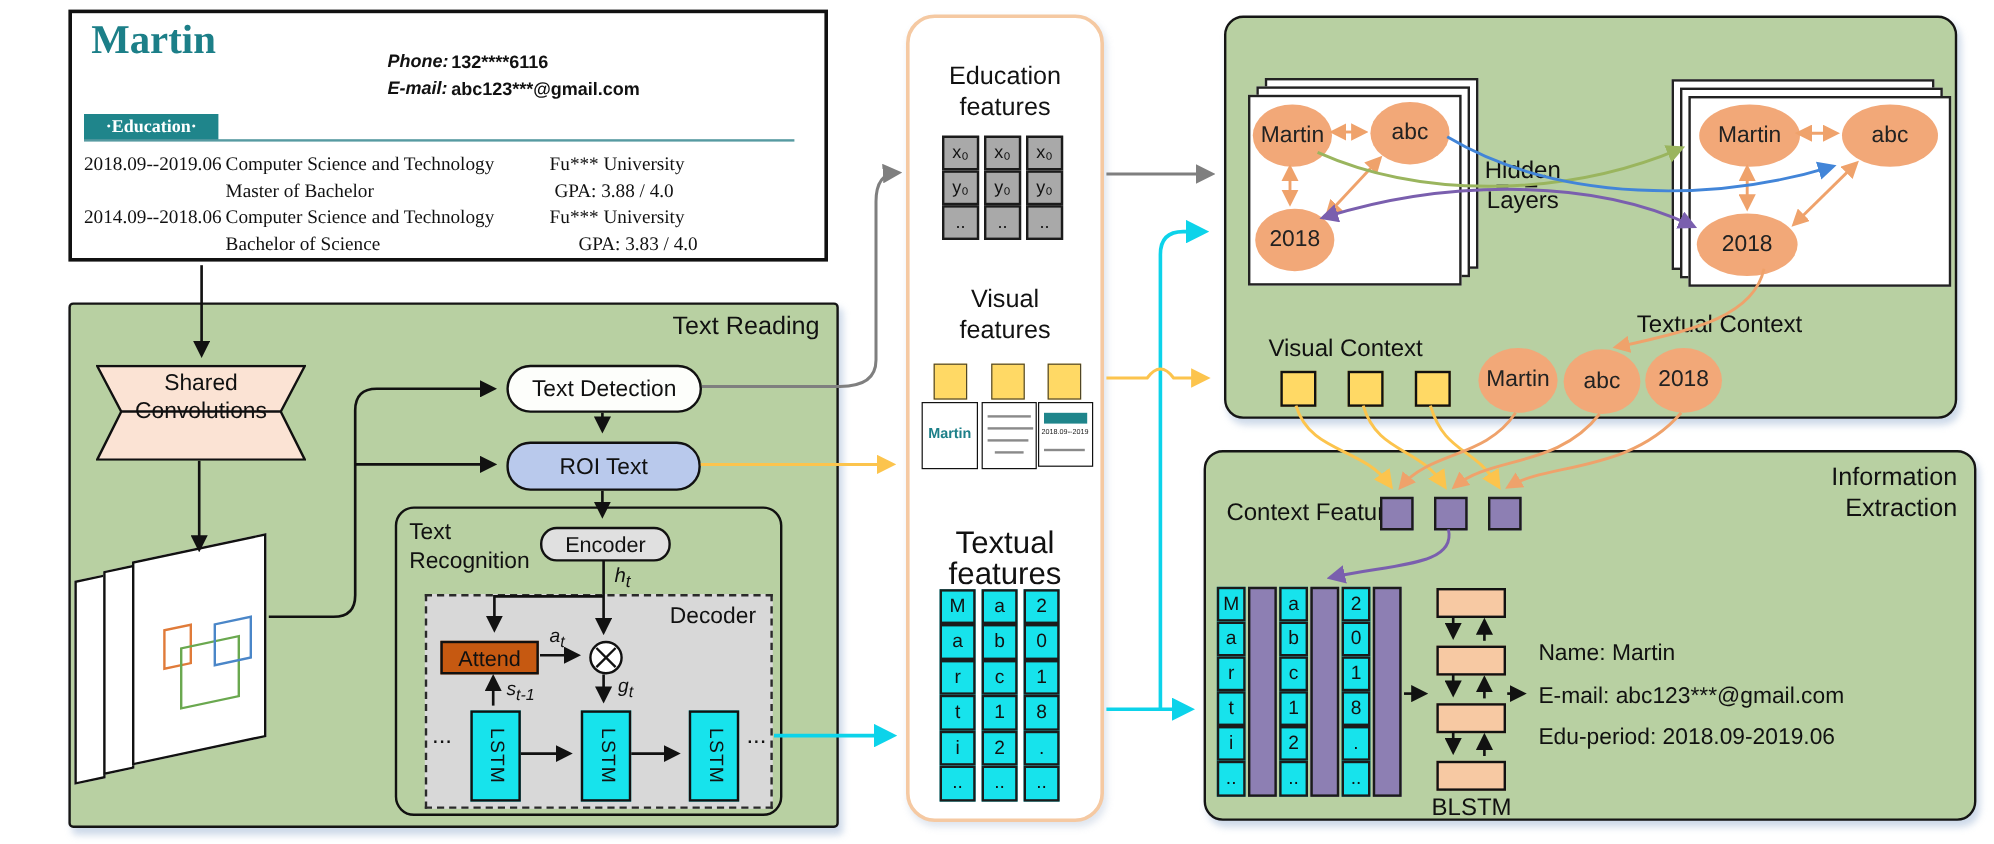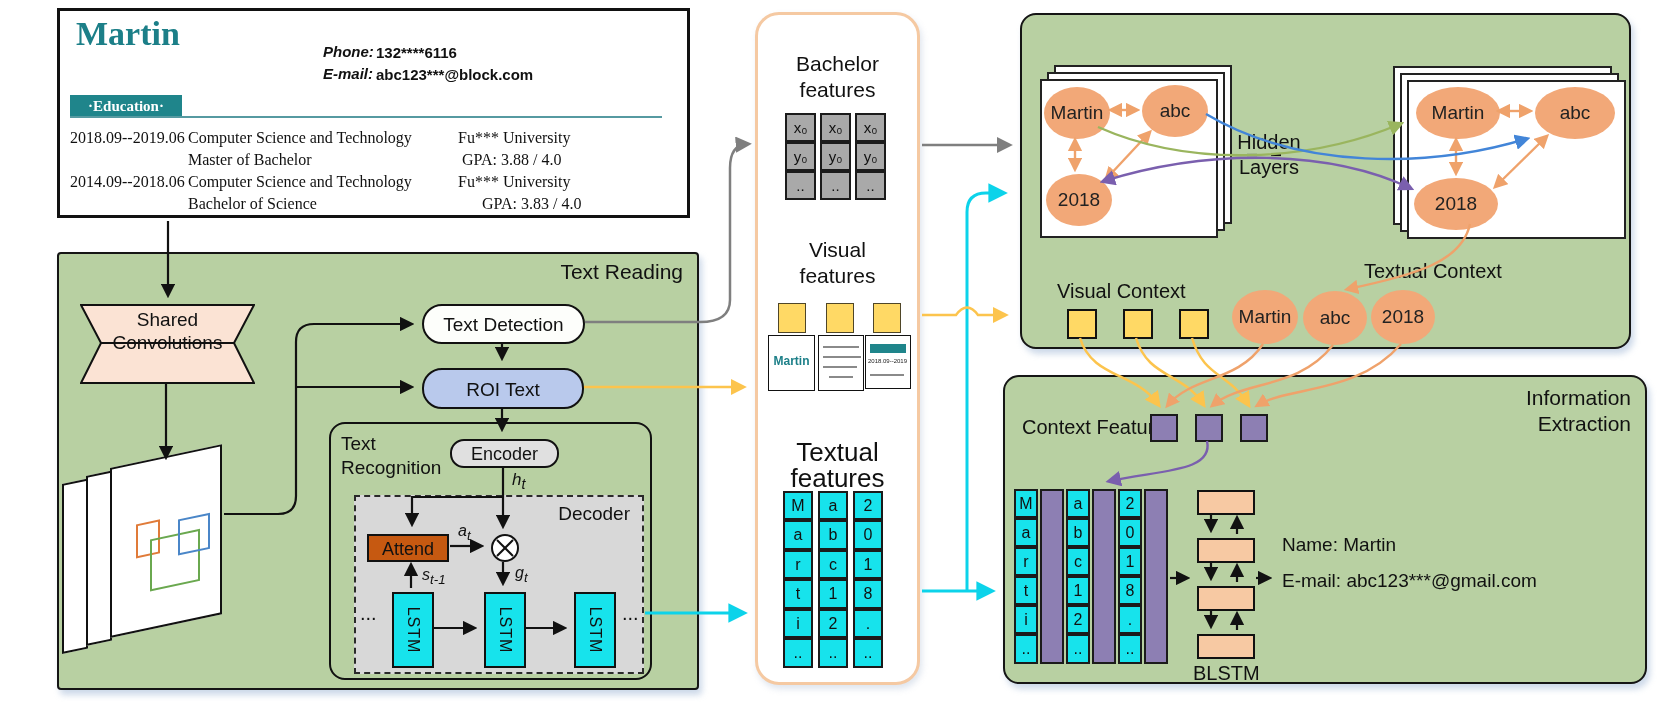--- a/index.html
+++ b/index.html
@@ -35,21 +35,21 @@
 </head>
 <body>
 
 <div id="canvas">
 
   <div class="abs" style="left:57px;top:8px;width:633px;height:210px;background:#fff;border:3px solid #111;box-sizing:border-box;">
     <div class="lbl serif" style="left:16px;top:4px;font-size:34px;font-weight:bold;color:#1c7f88;">Martin</div>
     <div class="lbl" style="left:263px;top:32px;font-size:15px;font-style:italic;font-weight:bold;">Phone:</div>
     <div class="lbl" style="left:316px;top:33px;font-size:15px;font-weight:bold;">132****6116</div>
     <div class="lbl" style="left:263px;top:54px;font-size:15px;font-style:italic;font-weight:bold;">E-mail:</div>
-    <div class="lbl" style="left:316px;top:55px;font-size:15px;font-weight:bold;">abc123***@block.com</div>
+    <div class="lbl" style="left:316px;top:55px;font-size:15px;font-weight:bold;">abc123***@gmail.com</div>
     <div class="lbl serif ctr" style="left:10px;top:84px;width:112px;height:22px;background:#1f858b;color:#fff;font-size:15px;font-weight:bold;line-height:22px;">·Education·</div>
     <div class="abs" style="left:10px;top:105px;width:592px;height:2px;background:#569aa1;"></div>
 
     <div class="lbl serif" style="left:10px;top:118px;font-size:16px;">2018.09--2019.06</div>
     <div class="lbl serif" style="left:128px;top:118px;font-size:16px;">Computer Science and Technology</div>
     <div class="lbl serif" style="left:398px;top:118px;font-size:16px;">Fu*** University</div>
 
     <div class="lbl serif" style="left:128px;top:140px;font-size:16px;">Master of Bachelor</div>
     <div class="lbl serif" style="left:402px;top:140px;font-size:16px;">GPA: 3.88 / 4.0</div>
 
@@ -123,21 +123,21 @@
     <div class="lstm" style="left:515px;top:338px;">
         <span>LSTM</span>
       </div>
     <div class="lbl" style="left:301px;top:348px;font-size:20px;">...</div>
     <div class="lbl" style="left:563px;top:348px;font-size:20px;">...</div>
   </div>
 
   <div class="abs" style="left:755px;top:12px;width:165px;height:673px;background:#fff;border:3px solid #f5c9a2;border-radius:24px;box-sizing:border-box;box-shadow:2px 4px 6px rgba(150,170,200,.3);">
 
     <div class="lbl ctr" style="left:0;top:36px;width:100%;font-size:21px;line-height:26px;">
-      <span>Bachelor</span><br>
+      <span>Education</span><br>
       <span>features</span>
     </div>
 
     <div class="cell graycell" style="left:27px;top:98px;width:31px;height:29px;">x₀</div>
     <div class="cell graycell" style="left:27px;top:127px;width:31px;height:29px;">y₀</div>
     <div class="cell graycell" style="left:27px;top:156px;width:31px;height:29px;">..</div>
     <div class="cell graycell" style="left:62px;top:98px;width:31px;height:29px;">x₀</div>
     <div class="cell graycell" style="left:62px;top:127px;width:31px;height:29px;">y₀</div>
     <div class="cell graycell" style="left:62px;top:156px;width:31px;height:29px;">..</div>
     <div class="cell graycell" style="left:97px;top:98px;width:31px;height:29px;">x₀</div>
@@ -261,20 +261,21 @@
     <div class="pbar" style="left:139px;top:112px;width:24px;height:175px;"></div>
 
     <div class="blstmbox" style="left:192px;top:113px;"></div>
     <div class="blstmbox" style="left:192px;top:161px;"></div>
     <div class="blstmbox" style="left:192px;top:209px;"></div>
     <div class="blstmbox" style="left:192px;top:257px;"></div>
     <div class="lbl ctr" style="left:188px;top:285px;width:66px;font-size:20px;">BLSTM</div>
 
     <div class="lbl" style="left:277px;top:157px;font-size:19px;">Name: Martin</div>
     <div class="lbl" style="left:277px;top:193px;font-size:19px;">E-mail: abc123***@gmail.com</div>
+    <div class="lbl" style="left:277px;top:227px;font-size:19px;">Edu-period: 2018.09-2019.06</div>
   </div>
 
   <svg class="overlay" width="1662" height="703" viewBox="0 0 1662 703">
     <defs>
       <marker id="mk-black" viewBox="0 0 10 10" refX="7" refY="5" markerWidth="6.5" markerHeight="6.5" orient="auto-start-reverse">
           <path d="M0,0 L10,5 L0,10 z" fill="#111"></path>
         </marker>
       <marker id="mk-gray" viewBox="0 0 10 10" refX="7" refY="5" markerWidth="6.5" markerHeight="6.5" orient="auto-start-reverse">
           <path d="M0,0 L10,5 L0,10 z" fill="#7f7f7f"></path>
         </marker>

